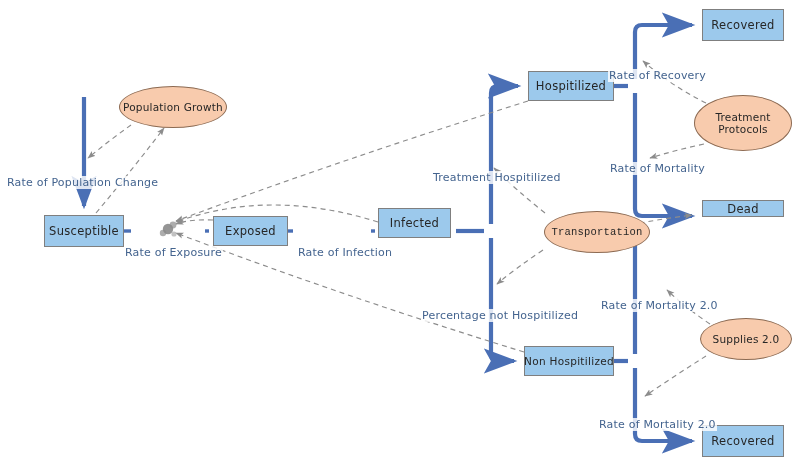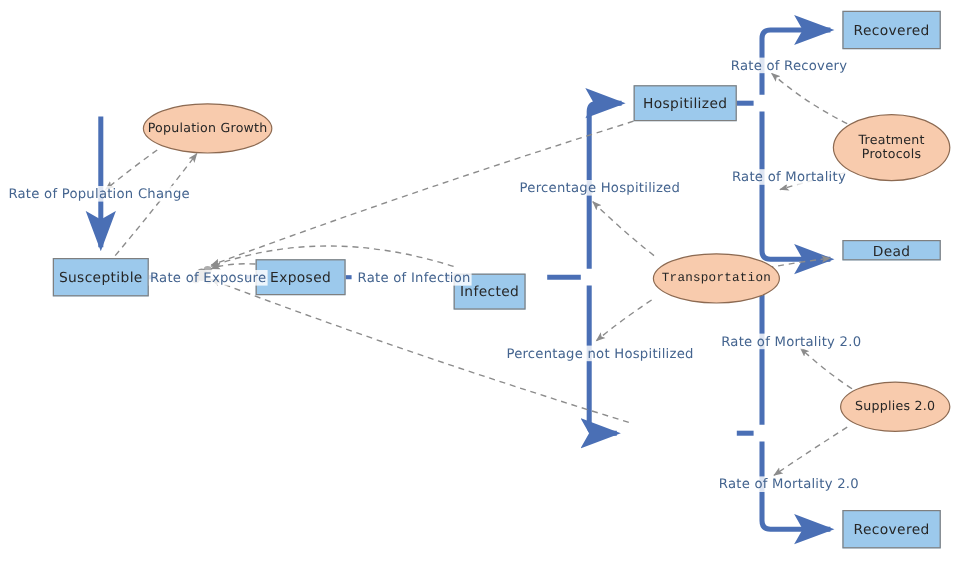--- a/index.html
+++ b/index.html
@@ -56,20 +56,21 @@
   }
   .flow-label {
     position: absolute;
     color: #44648F;
     font-size: 11px;
     font-family: "DejaVu Sans", sans-serif;
     white-space: nowrap;
     background: rgba(255,255,255,0.82);
     padding: 0 1px;
     letter-spacing: 0.2px;
+    margin-top: 21px;
   }
 </style>
 </head>
 <body>
 
 <div id="canvas">
 
   <svg id="diagram-svg" viewBox="0 0 800 470" xmlns="http://www.w3.org/2000/svg">
     <defs>
       <marker id="flowArrow" markerWidth="9" markerHeight="9" refX="7.2" refY="3.2" orient="auto" markerUnits="strokeWidth">
@@ -142,24 +143,25 @@
       <circle cx="173" cy="225" r="3.4" fill="#8A8A8A" opacity="0.7"></circle>
       <circle cx="163" cy="233" r="3.2" fill="#8A8A8A" opacity="0.7"></circle>
       <circle cx="174" cy="234" r="2.6" fill="#9A9A9A" opacity="0.6"></circle>
     </g>
   </svg>
 
   <div class="stock-box" style="left:44px;  top:215px; width:80px;  height:32px;">Susceptible</div>
 
   <div class="stock-box" style="left:213px; top:216px; width:75px;  height:30px;">Exposed</div>
 
-  <div class="stock-box" style="left:378px; top:228px; width:60px;  height:30px;">Infected</div>
+  <div class="stock-box" style="left:378px; top:208px; width:73px;  height:30px;">Infected</div>
 
   <div class="stock-box" style="left:528px; top:71px;  width:86px;  height:30px;">Hospitilized</div>
 
+  <div class="stock-box" style="left:524px; top:346px; width:90px;  height:30px; font-size:10.5px;">Non Hospitilized</div>
 
   <div class="stock-box" style="left:702px; top:9px;   width:82px;  height:32px;">Recovered</div>
 
   <div class="stock-box" style="left:702px; top:200px; width:82px;  height:17px;">Dead</div>
 
   <div class="stock-box" style="left:702px; top:425px; width:82px;  height:32px;">Recovered</div>
 
   <div class="aux-ellipse" style="left:119px; top:86px;  width:108px; height:42px;">Population Growth</div>
 
   <div class="aux-ellipse" style="left:694px; top:95px;  width:98px;  height:56px;">Treatment Protocols</div>
@@ -167,21 +169,21 @@
   <div class="aux-ellipse" style="left:544px; top:211px; width:106px; height:42px;font-family:Liberation Mono, monospace;">Transportation</div>
 
   <div class="aux-ellipse" style="left:700px; top:318px; width:92px;  height:42px;">Supplies 2.0</div>
 
   <div class="flow-label" style="left:6px;   top:155px;">Rate of Population Change</div>
 
   <div class="flow-label" style="left:124px; top:225px;">Rate of Exposure</div>
 
   <div class="flow-label" style="left:297px; top:225px;">Rate of Infection</div>
 
-  <div class="flow-label" style="left:432px; top:150px;">Percentage Hospitilized</div>
+  <div class="flow-label" style="left:432px; top:150px;">Treatment Hospitilized</div>
 
   <div class="flow-label" style="left:421px; top:288px;">Percentage not Hospitilized</div>
 
   <div class="flow-label" style="left:608px; top:48px;">Rate of Recovery</div>
 
   <div class="flow-label" style="left:609px; top:141px;">Rate of Mortality</div>
 
   <div class="flow-label" style="left:600px; top:278px;">Rate of Mortality 2.0</div>
 
   <div class="flow-label" style="left:598px; top:397px;">Rate of Mortality 2.0</div>

